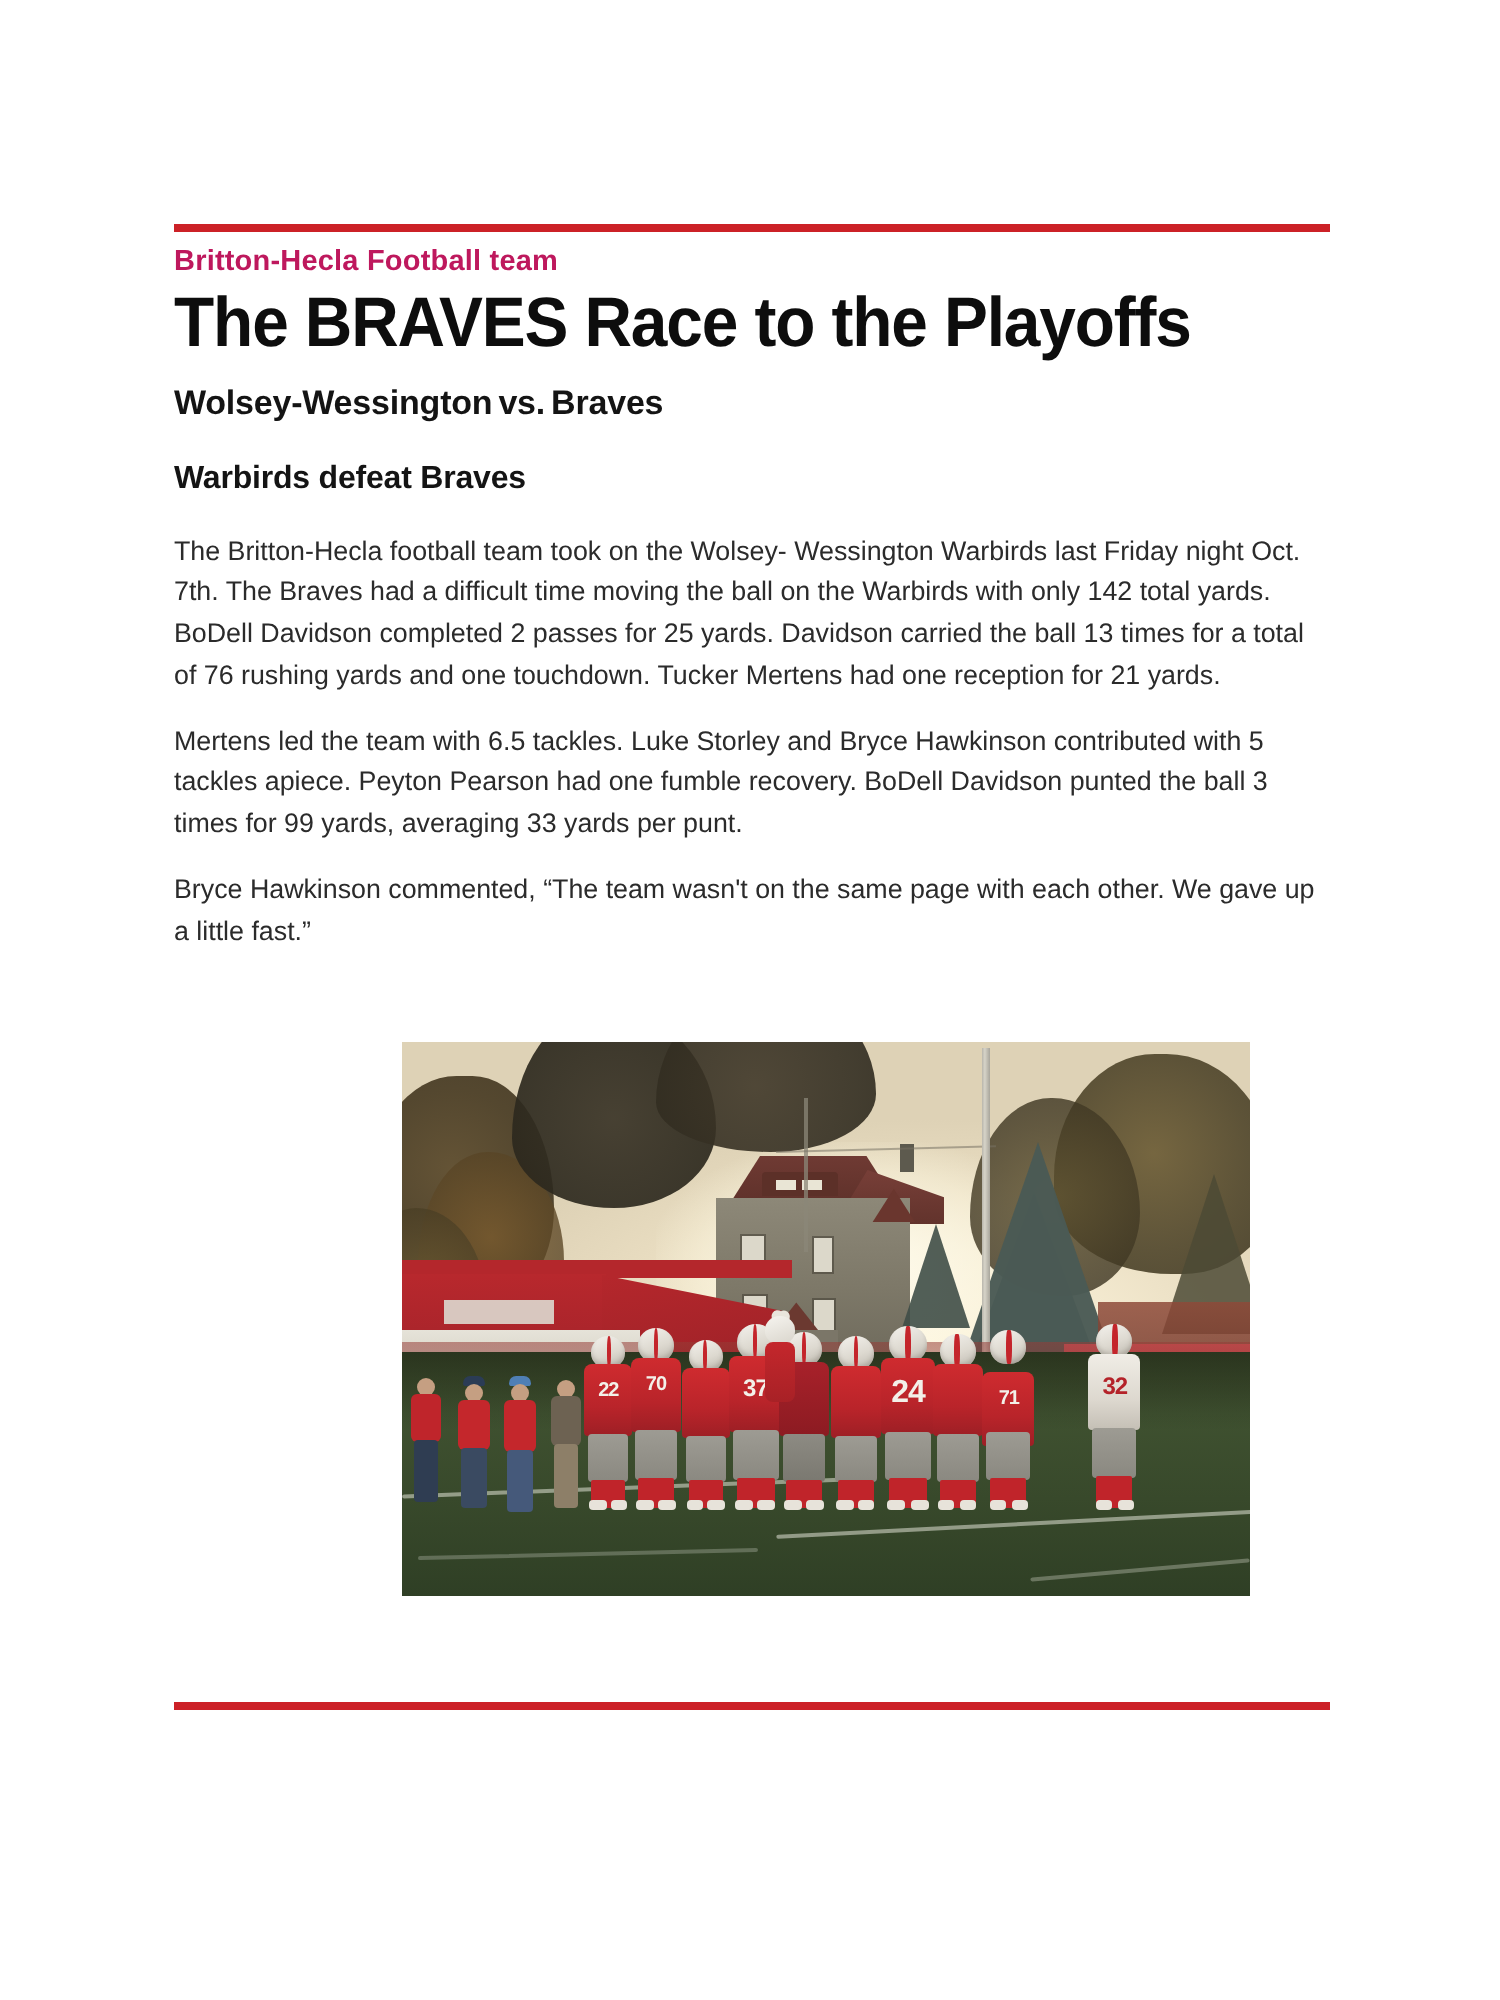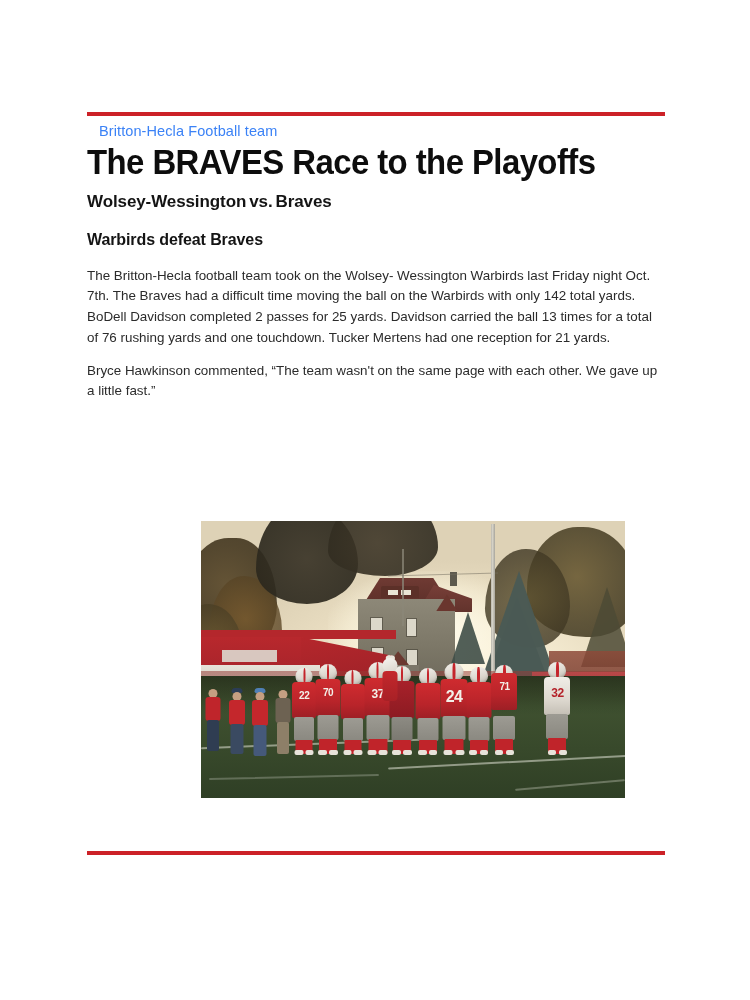--- a/index.html
+++ b/index.html
@@ -45,24 +45,24 @@
     top: 851px;
     width: 578px;
     height: 4px;
     background: #cc2127;
   }
 
   
   .kicker {
     font-size: 14.5px;
     line-height: 1.25;
-    color: #3b82f6;
-    font-weight: 400;
+    color: #be185d;
+    font-weight: 700;
     letter-spacing: 0.1px;
-    margin: 0 0 3px 12px;
+    margin: 0 0 3px 0;
     font-family: "Liberation Sans", sans-serif;
   }
   .headline {
     font-size: 35px;
     line-height: 1.08;
     font-weight: 700;
     color: #0d0d0d;
     letter-spacing: -0.6px;
     margin: 0 0 11px 0;
     font-family: "Liberation Sans", sans-serif;
@@ -559,20 +559,21 @@
 
     <h1 class="headline">The BRAVES Race to the Playoffs</h1>
 
     <div class="deck">
       <span>Wolsey-Wessington</span><span class="vs">vs.</span><span>Braves</span>
     </div>
 
     <h2 class="subhead">Warbirds defeat Braves</h2>
 
     <p class="body-par">The Britton-Hecla football team took on the Wolsey- Wessington Warbirds last Friday night Oct. 7th. The Braves had a difficult time moving the ball on the Warbirds with only 142 total yards. BoDell Davidson completed 2 passes for 25 yards. Davidson carried the ball 13 times for a total of 76 rushing yards and one touchdown. Tucker Mertens had one reception for 21 yards.</p>
+    <p class="body-par">Mertens led the team with 6.5 tackles. Luke Storley and Bryce Hawkinson contributed with 5 tackles apiece. Peyton Pearson had one fumble recovery. BoDell Davidson punted the ball 3 times for 99 yards, averaging 33 yards per punt.</p>
     <p class="body-par">Bryce Hawkinson commented, “The team wasn't on the same page with each other. We gave up a little fast.”</p>
 
   </div>
 
   <figure class="figure">
     <div class="photo">
 
       <div class="sky"></div>
       <div class="sky-glow"></div>
 
@@ -738,21 +739,21 @@
           <div class="pl-jersey" style="top:15px; width:25px; height:36px;"></div>
           <div class="pl-pants" style="top:50px; width:21px; height:24px;"></div>
           <div class="pl-socks" style="top:73px; width:18px; height:14px;">
             <div class="pl-shoe l"></div>
             <div class="pl-shoe r"></div>
           </div>
         </div>
 
         <div class="player" style="left:68.5%; width:26px; height:89px;">
           <div class="pl-helmet red-stripe" style="top:0; width:18px; height:17px;"></div>
-          <div class="pl-jersey" style="top:8px; width:26px; height:37px;">
+          <div class="pl-jersey" style="top:21px; width:26px; height:37px;">
             <div class="pl-num" style="font-size:10px;">71</div>
           </div>
           <div class="pl-pants" style="top:51px; width:22px; height:24px;"></div>
           <div class="pl-socks" style="top:74px; width:18px; height:15px;">
             <div class="pl-shoe l"></div>
             <div class="pl-shoe r"></div>
           </div>
         </div>
 
         <div class="player" style="left:81%; width:26px; height:92px;">

